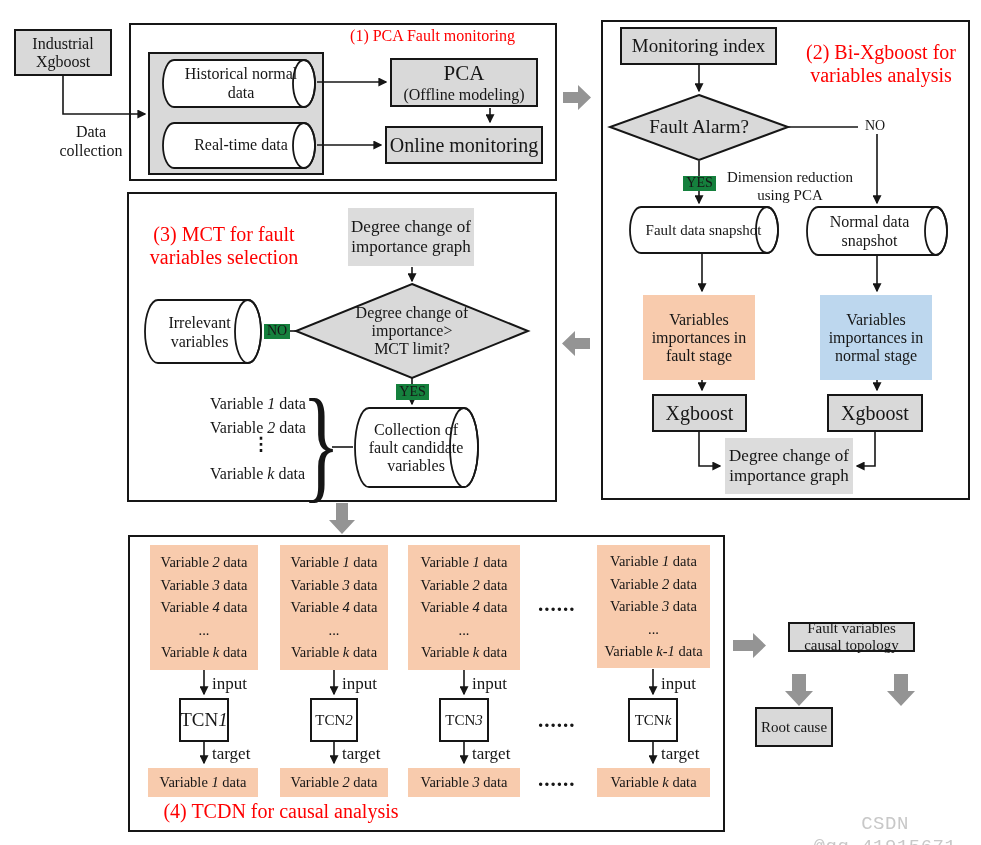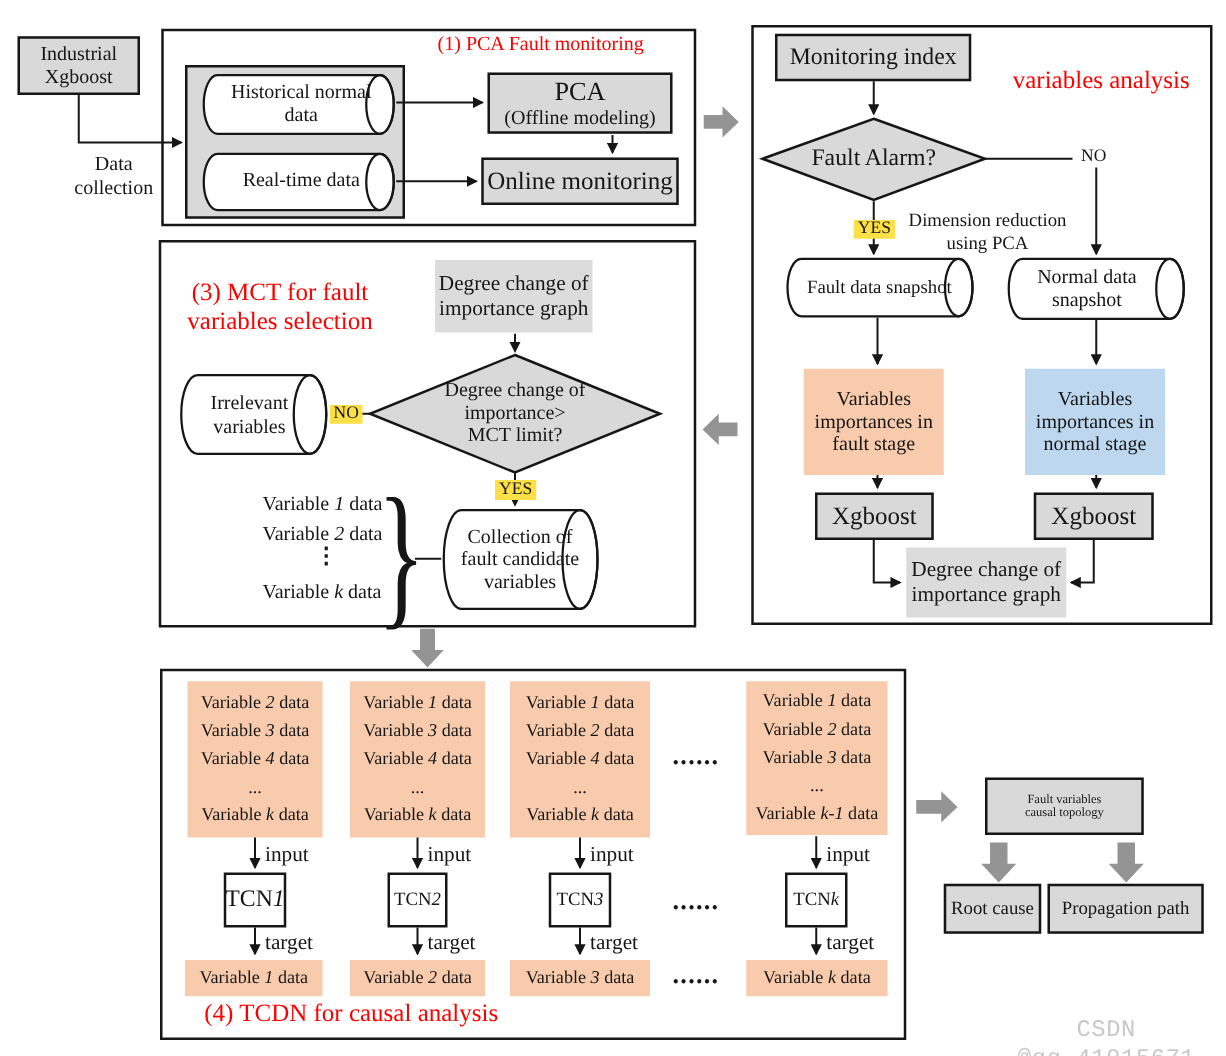--- a/index.html
+++ b/index.html
@@ -8,21 +8,21 @@
   .sec{position:absolute;box-sizing:border-box;border:2px solid #161616;background:transparent;z-index:1;}
   .box{position:absolute;box-sizing:border-box;background:#d9d9d9;border:2px solid #161616;z-index:1;
        display:flex;flex-direction:column;align-items:center;justify-content:center;text-align:center;}
   .nob{border:none;background:#dcdcdc;}
   .orange{border:none;background:#f8cbad;}
   .blue{border:none;background:#bdd7ee;}
   .white{background:#fff;}
   .txt{position:absolute;z-index:3;line-height:1.2;}
   .center{display:flex;flex-direction:column;align-items:center;justify-content:center;text-align:center;}
   .red{color:#fe0000;}
-  .whitebg{background:#fde047;}
+  .whitebg{background:#15803d;}
   svg.layer{position:absolute;left:0;top:0;z-index:2;pointer-events:none;}
   .lbl-small{font-size:14px;}
   .brace{font-size:128px;font-weight:400;transform:scaleX(.62);transform-origin:0 50%;line-height:94px;}
   .dots6{font-weight:700;font-size:21px;letter-spacing:1px;}
   .listbox{position:absolute;z-index:3;display:flex;flex-direction:column;align-items:center;
            justify-content:center;text-align:center;font-size:14.5px;line-height:22.5px;}
   .wm{font-family:Liberation Mono, monospace;color:#c8c8c8;font-size:19px;letter-spacing:.5px;text-align:center;}
   i{font-style:italic;}
 </style>
 </head>
@@ -58,20 +58,21 @@
     <span style="font-size:16px;">(Offline modeling)</span>
   </div>
   <div class="box" style="left:385px;top:126px;width:158px;height:38px;font-size:20px;">
     <span>Online monitoring</span>
   </div>
 
   <div class="box" style="left:620px;top:27px;width:157px;height:38px;font-size:19px;">
     <span>Monitoring index</span>
   </div>
   <div class="txt red center" style="left:790px;top:40px;width:182px;height:48px;font-size:20px;line-height:23px;">
+    <span>(2) Bi-Xgboost for</span>
     <span>variables analysis</span>
   </div>
 
   <div class="txt center" style="left:629px;top:114px;width:140px;height:26px;font-size:19px;">Fault Alarm?</div>
   <div class="txt center whitebg lbl-small" style="left:683px;top:176px;width:33px;height:15px;">YES</div>
   <div class="txt center lbl-small" style="left:860px;top:119px;width:30px;height:15px;">NO</div>
   <div class="txt center" style="left:720px;top:169px;width:140px;height:34px;font-size:15px;">
     <span>Dimension reduction</span>
     <span>using PCA</span>
   </div>
@@ -206,29 +207,26 @@
   <div class="box orange" style="left:280px;top:768px;width:108px;height:29px;font-size:14.5px;">
     <span>Variable <i>2</i> data</span>
   </div>
   <div class="box orange" style="left:408px;top:768px;width:112px;height:29px;font-size:14.5px;">
     <span>Variable <i>3</i> data</span>
   </div>
   <div class="box orange" style="left:597px;top:768px;width:113px;height:29px;font-size:14.5px;">
     <span>Variable <i>k</i> data</span>
   </div>
 
-  <div class="box" style="left:788px;top:622px;width:127px;height:46px;font-size:10px;">
+  <div class="box" style="left:788px;top:622px;width:127px;height:30px;font-size:15px;">
     <span>Fault variables</span>
     <span>causal topology</span>
   </div>
   <div class="box" style="left:755px;top:707px;width:78px;height:40px;font-size:15px;">
     <span>Root cause</span>
-  </div>
-  <div class="box" style="left:838px;top:707px;width:125px;height:40px;font-size:15px;">
-    <span>Propagation path</span>
   </div>
 
   <div class="txt wm" style="left:795px;top:813px;width:180px;height:20px;">CSDN @qq_41915671</div>
 
   <svg class="layer" width="981" height="845" viewBox="0 0 981 845">
     <defs>
       <marker id="ah" viewBox="0 0 10 10" refX="8.5" refY="5" markerWidth="9" markerHeight="9" orient="auto-start-reverse" markerUnits="userSpaceOnUse">
         <path d="M0,0 L10,5 L0,10 Z" fill="#161616"></path>
       </marker>
     </defs>

